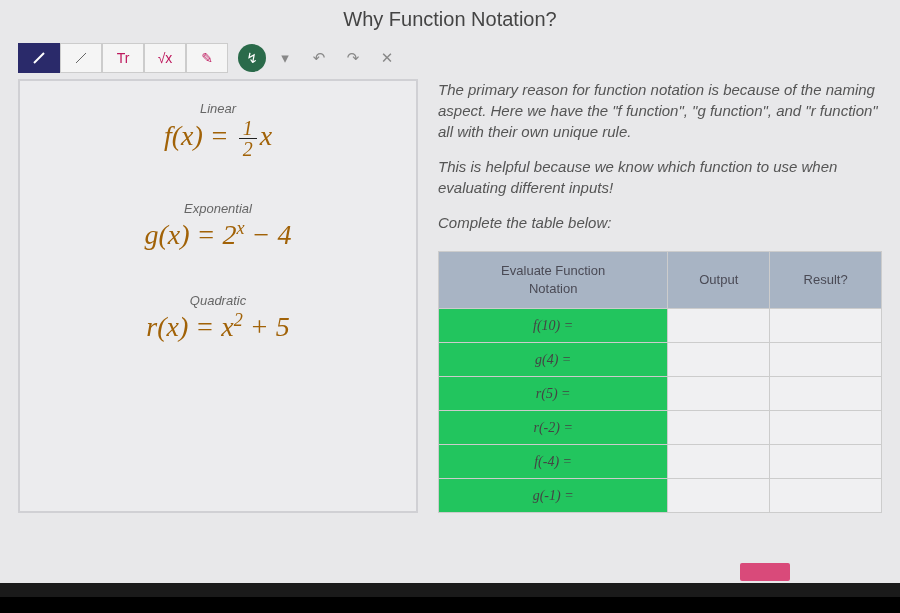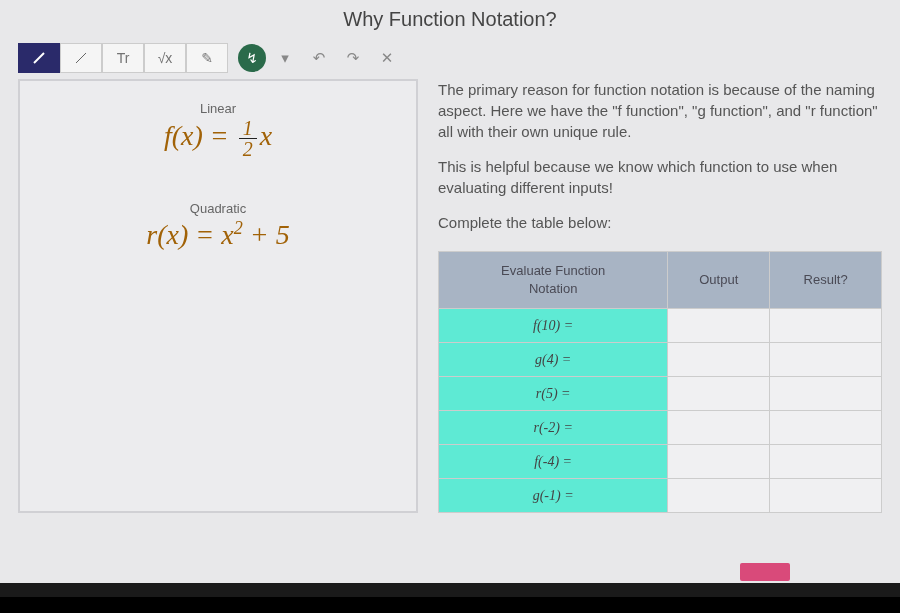--- a/index.html
+++ b/index.html
@@ -26,21 +26,21 @@
     }
     .toolbar-btn {
       width: 42px;
       height: 30px;
       border: 1px solid #ccc;
       background: #f5f5f5;
       display: flex;
       align-items: center;
       justify-content: center;
       font-size: 14px;
-      color: #737373;
+      color: #be185d;
       cursor: pointer;
     }
     .toolbar-btn.active {
       background: #2a2a6a;
       color: #fff;
       border-color: #2a2a6a;
     }
     .toolbar-btn svg { width: 16px; height: 16px; }
     .round-btn {
       width: 28px;
@@ -77,20 +77,21 @@
       background: #ececee;
       padding: 20px 18px;
       display: flex;
       flex-direction: column;
       gap: 42px;
     }
     .func-block { text-align: center; }
     .func-label {
       font-size: 13px;
       color: #666;
+      font-style: italic;
       margin-bottom: 2px;
     }
     .func-eq {
       font-family: 'Times New Roman', serif;
       font-size: 28px;
       color: #a16207;
       font-style: italic;
     }
     .frac {
       display: inline-block;
@@ -102,38 +103,38 @@
     }
     .frac .num { display: block; border-bottom: 1.5px solid #222; padding: 0 4px; }
     .frac .den { display: block; padding: 0 4px; }
     sup { font-size: 0.65em; vertical-align: super; }
     .right-panel {
       flex: 1;
       color: #555;
       font-size: 15px;
       line-height: 1.4;
     }
-    .right-panel p { margin-bottom: 14px; }
+    .right-panel p { margin-bottom: 14px; font-style: italic; }
     .data-table {
       width: 100%;
       border-collapse: collapse;
       margin-top: 18px;
     }
     .data-table th {
       background: #a8b4c4;
       color: #4a4a55;
       font-weight: normal;
       font-size: 13px;
       padding: 10px 6px;
       border: 1px solid #ccc;
       text-align: center;
     }
     .data-table td {
       border: 1px solid #ccc;
-      background: #5eead4;
+      background: #22c55e;
       height: 34px;
       text-align: center;
       font-family: 'Times New Roman', serif;
       font-style: italic;
       font-size: 14px;
       color: #444;
     }
     .data-table td.empty { background: #f0f0f2; }
     .bottom-bar {
       position: absolute;
@@ -190,20 +191,26 @@
 <div class="content-wrap">
 
   <div class="left-panel">
     <div class="func-block">
       <div class="func-label">Linear</div>
       <div class="func-eq">
         f(x) = <span class="frac"><span class="num">1</span><span class="den">2</span></span>x
       </div>
     </div>
     <div class="func-block">
+      <div class="func-label">Exponential</div>
+      <div class="func-eq">
+        g(x) = 2<sup>x</sup> − 4
+      </div>
+    </div>
+    <div class="func-block">
       <div class="func-label">Quadratic</div>
       <div class="func-eq">
         r(x) = x<sup>2</sup> + 5
       </div>
     </div>
   </div>
 
   <div class="right-panel">
     <p>The primary reason for function notation is because of the naming aspect. Here we have the "f function", "g function", and "r function" all with their own unique rule.</p>
     <p>This is helpful because we know which function to use when evaluating different inputs!</p>

